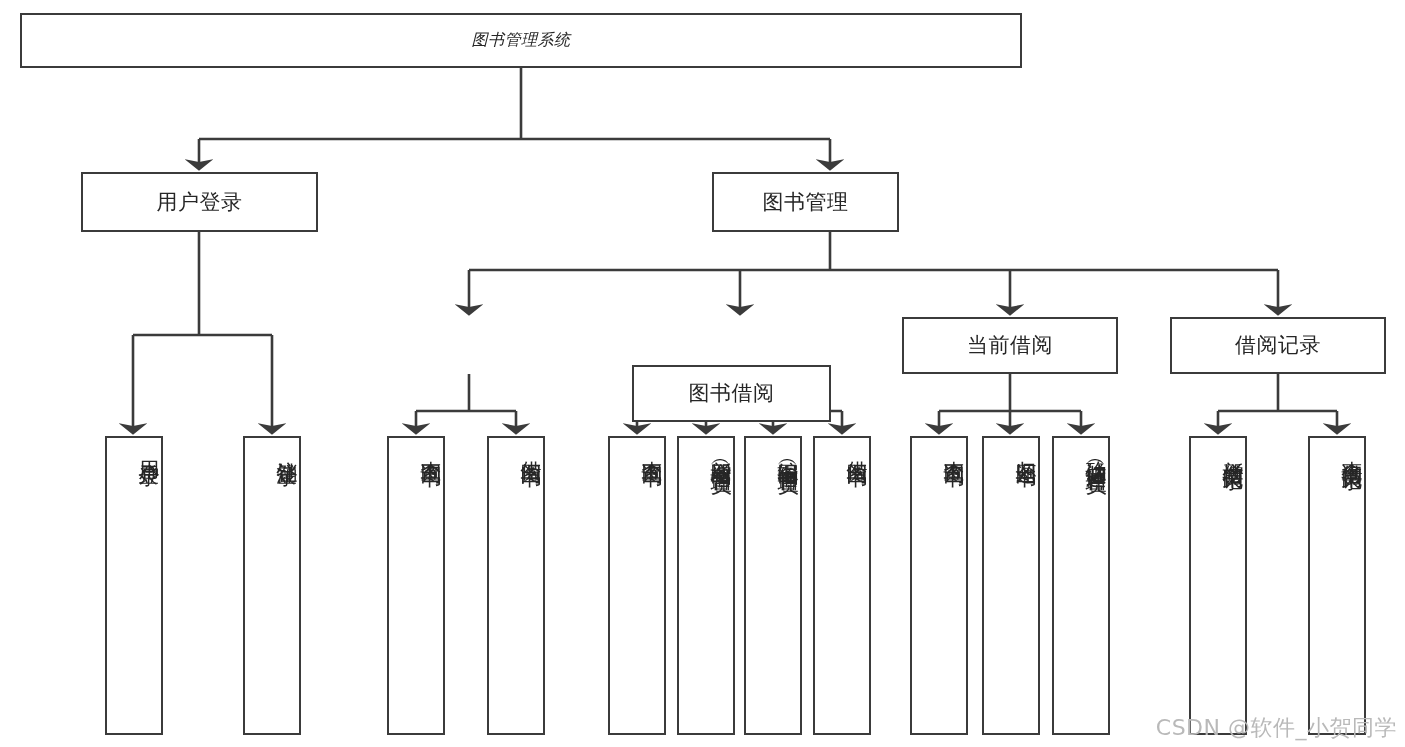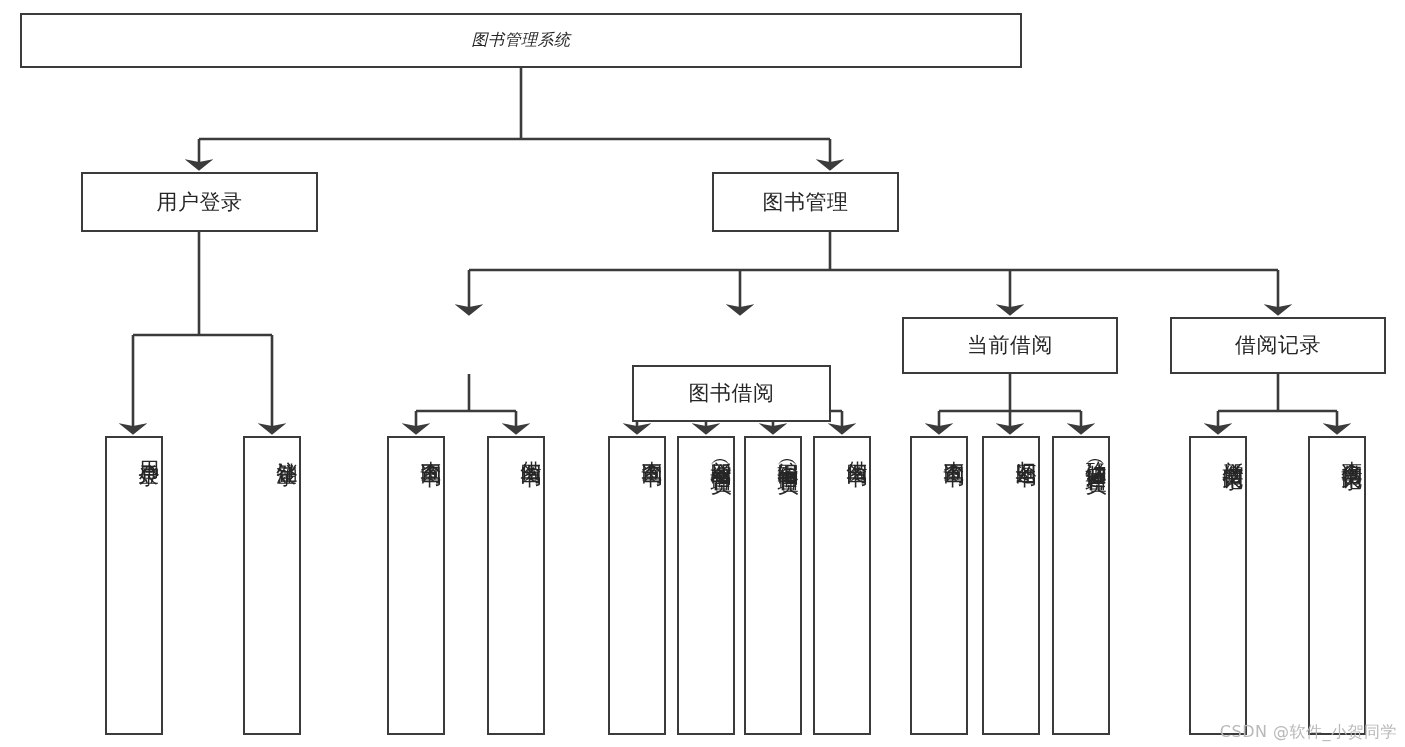--- a/index.html
+++ b/index.html
@@ -59,21 +59,21 @@
     text-align: left;
   }
   .node.root {
     font-size: 16px;
     font-style: italic;
   }
   .watermark {
     position: absolute;
     right: 8px;
     bottom: 4px;
-    font-size: 16px;
+    font-size: 22px;
     color: #b9b9b9;
     letter-spacing: 0.5px;
     white-space: nowrap;
   }
 </style>
 </head>
 <body>
 
 <div id="canvas">
 

